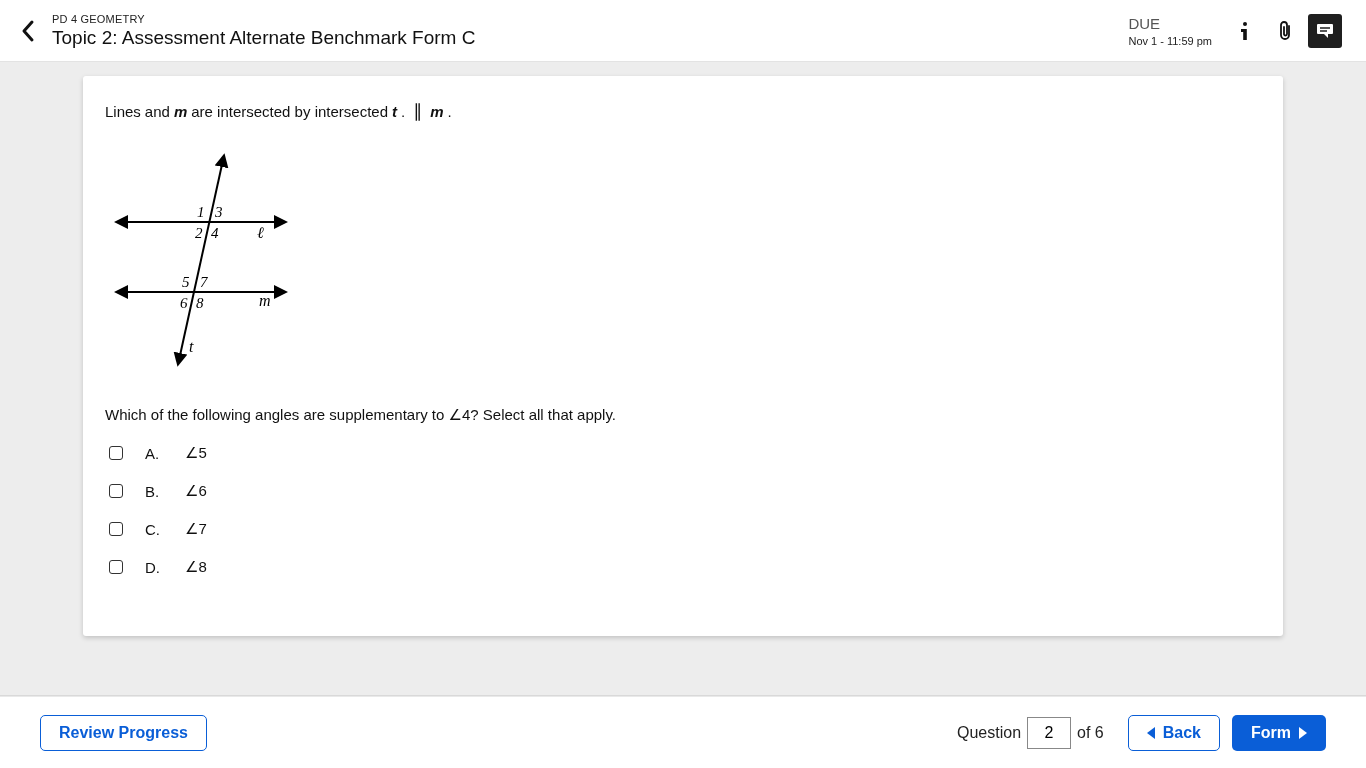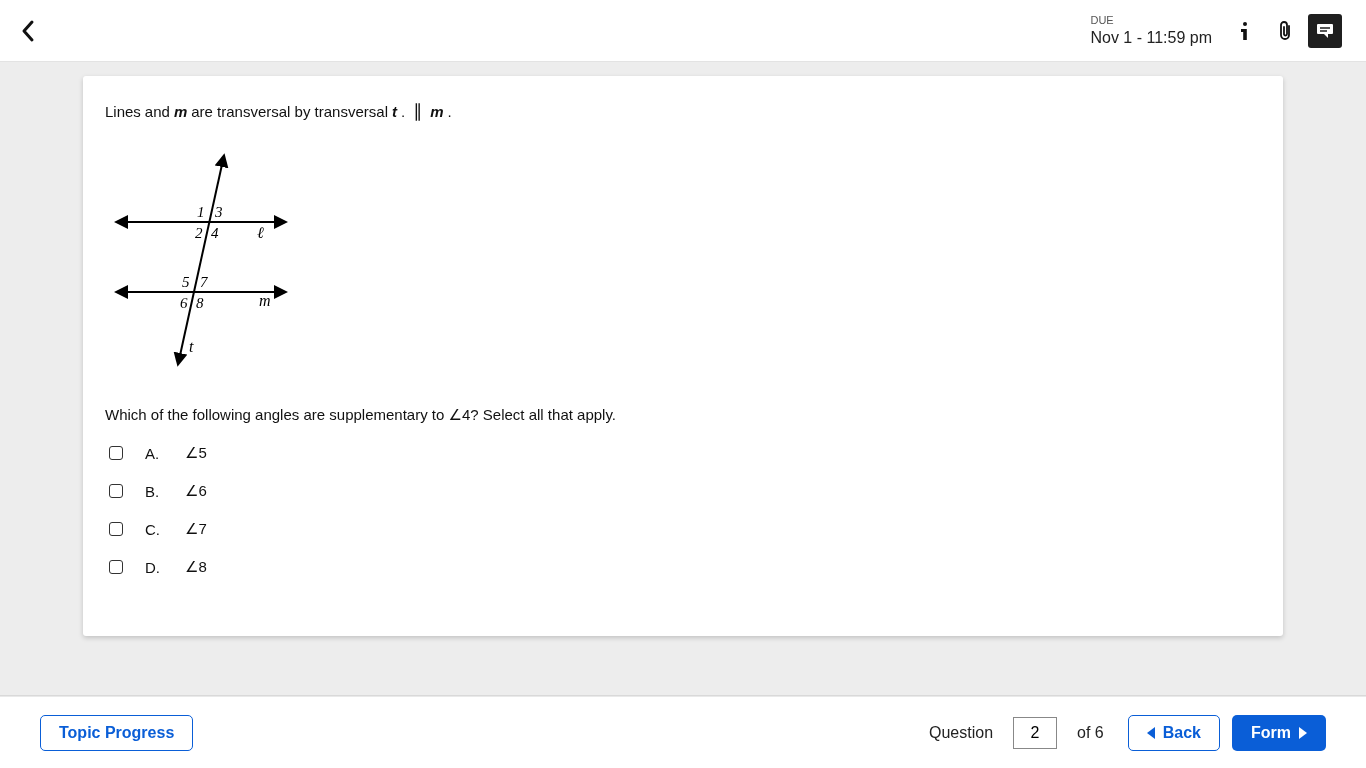--- a/index.html
+++ b/index.html
@@ -14,22 +14,22 @@
     position: relative;
     z-index: 2;
   }
   .back-area { display:flex; align-items:center; }
   .back-chevron { width:40px; height:40px; display:flex; align-items:center; justify-content:center; cursor:pointer; }
   .title-block { display:flex; flex-direction:column; margin-left:4px; }
   .course-label { font-size:11px; color:#222; letter-spacing:0.2px; }
   .assign-title { font-size:19px; color:#111; margin-top:2px; }
   .spacer { flex:1; }
   .due-block { display:flex; flex-direction:column; align-items:flex-start; margin-right:10px; }
-  .due-label { font-size:11px; color:#555; }
-  .due-value { font-size:16px; color:#222; margin-top:3px; }
+  .due-label { font-size:15px; color:#555; }
+  .due-value { font-size:11px; color:#222; margin-top:3px; }
   .icon-btn { width:34px; height:34px; display:flex; align-items:center; justify-content:center; cursor:pointer; margin-left:6px; }
   .icon-btn.dark { background:#1f1f1f; border-radius:3px; }
   .stage {
     background:#ededed;
     height: calc(768px - 62px - 72px);
     padding: 14px 0 20px 0;
     overflow:auto;
     border-bottom:1px solid #d9d9d9;
   }
   .card {
@@ -65,38 +65,42 @@
     font-size:16px;
     font-weight:600;
     cursor:pointer;
     display:flex;
     align-items:center;
     gap:8px;
     border:1.5px solid transparent;
   }
   .btn.outline { border-color:#0a5ed7; color:#0a5ed7; background:#fff; }
   .btn.solid { background:#0a5ed7; color:#fff; }
-  .qnum-wrap { display:flex; align-items:center; gap:20px; font-size:16px; color:#222; margin-right:24px; }
+  .qnum-wrap { display:flex; align-items:center; gap:6px; font-size:16px; color:#222; margin-right:24px; }
   .qnum-input { width:44px; height:32px; border:1px solid #888; text-align:center; font-size:16px; }
   .footer .spacer { flex:1; }
   .tri { display:inline-block; }
   .tri.left { width:0; height:0; border-top:6px solid transparent; border-bottom:6px solid transparent; border-right:8px solid currentColor; }
   .tri.right { width:0; height:0; border-top:6px solid transparent; border-bottom:6px solid transparent; border-left:8px solid currentColor; }
   .parallel { font-family: 'Times New Roman', serif; font-size:18px; padding:0 4px; }
 </style>
 </head>
 <body>
 
 <div class="topbar">
   <div class="back-area">
     <div class="back-chevron">
       <svg width="16" height="24" viewBox="0 0 16 24">
         <polyline points="12,3 4,12 12,21" fill="none" stroke="#111" stroke-width="3" stroke-linecap="round" stroke-linejoin="round"></polyline>
       </svg>
     </div>
+    <div class="title-block">
+      <span class="course-label">PD 4 GEOMETRY</span>
+      <span class="assign-title">Topic 2: Assessment Alternate Benchmark Form C</span>
+    </div>
   </div>
   <div class="spacer"></div>
   <div class="due-block">
     <span class="due-label">DUE</span>
     <span class="due-value">Nov 1 - 11:59 pm</span>
   </div>
   <div class="icon-btn">
     <svg width="20" height="22" viewBox="0 0 20 22">
       <circle cx="10" cy="4" r="2" fill="#111"></circle>
       <rect x="8.2" y="9" width="3.6" height="11" fill="#111"></rect>
@@ -118,21 +122,21 @@
   </div>
 </div>
 
 <div class="stage">
   <div class="card">
 
     <div class="stem">
       <span>Lines </span>
       <span> and </span>
       <em>m</em>
-      <span> are transversal by transversal </span>
+      <span> are intersected by intersected </span>
       <em>t</em>
       <span>.</span>
       <span class="parallel">∥</span>
       <em>m</em>
       <span>.</span>
     </div>
 
     <div class="figure">
       <svg width="190" height="220" viewBox="0 0 190 220">
         <defs>
@@ -190,21 +194,21 @@
         <span class="cletter">D.</span>
         <span class="ctext">∠8</span>
       </div>
     </div>
 
   </div>
 </div>
 
 <div class="footer">
   <button class="btn outline">
-    <span>Topic Progress</span>
+    <span>Review Progress</span>
   </button>
   <div class="spacer"></div>
   <div class="qnum-wrap">
     <span>Question</span>
     <input class="qnum-input" value="2" style="">
     <span>of 6</span>
   </div>
   <button class="btn outline" style="margin-right:12px;">
     <span class="tri left"></span>
     <span>Back</span>

